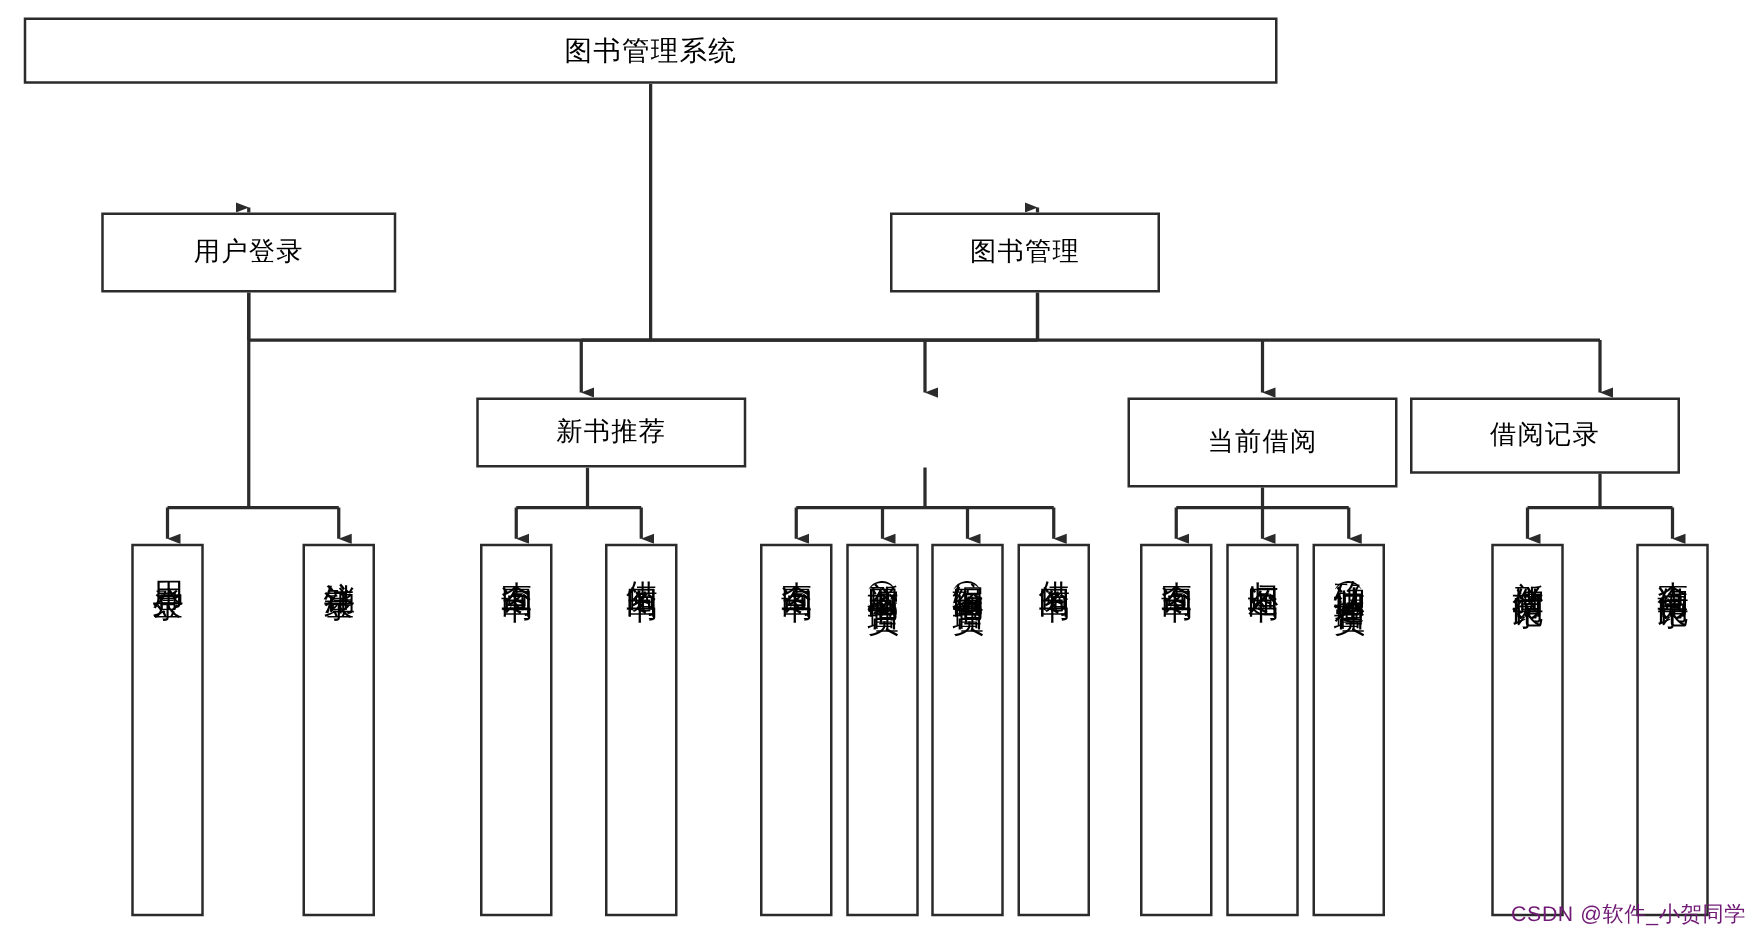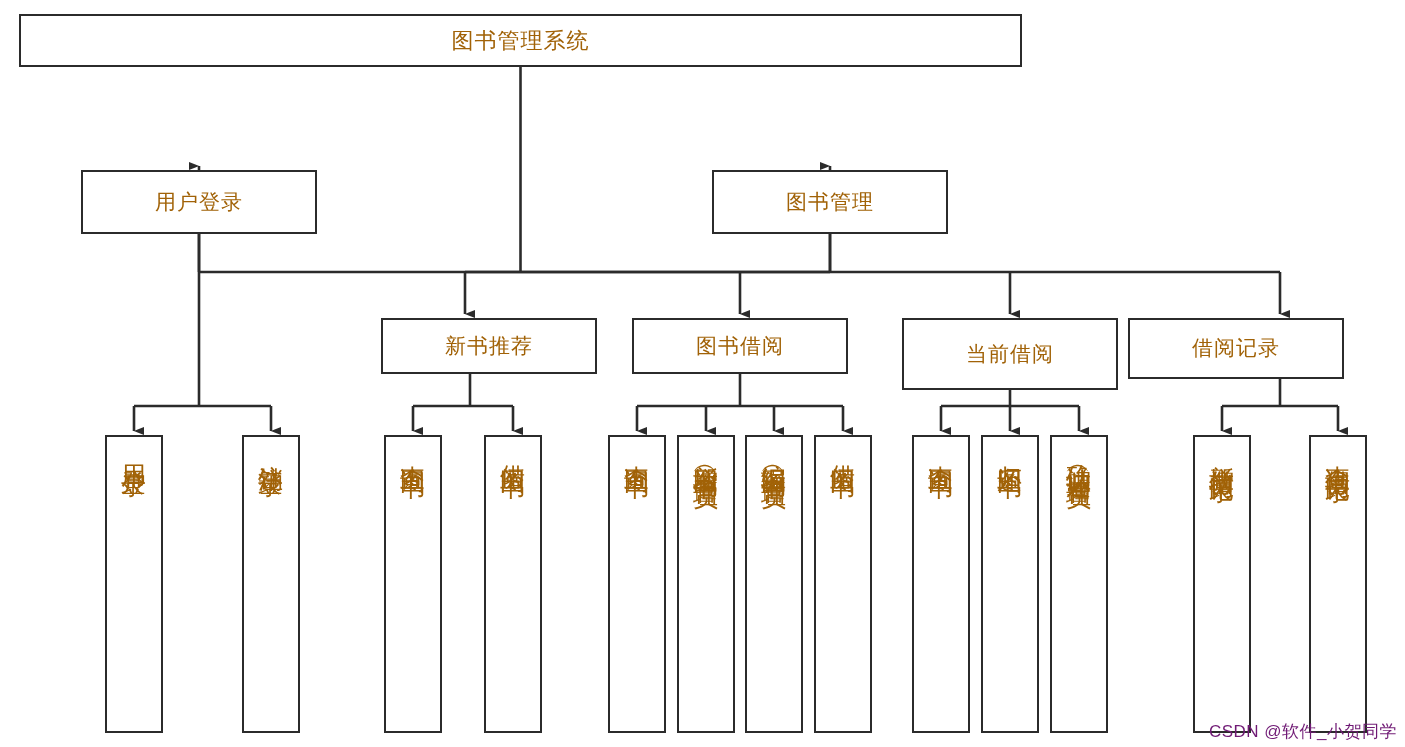--- a/index.html
+++ b/index.html
@@ -13,21 +13,21 @@
   #wires{position:absolute;left:0;top:0;width:1405px;height:747px;}
 
   .node{
     position:absolute;
     box-sizing:border-box;
     background:#ffffff;
     border:2px solid #2b2b2b;
     display:flex;
     align-items:center;
     justify-content:center;
-    color:#a16207;
+    color:#000000;
   }
   .node .lbl{
     display:block;
     text-align:center;
     line-height:1.18;
     white-space:nowrap;
   }
   
   .node.h .lbl{font-size:21px;letter-spacing:1px;}
   .node.root .lbl{font-size:22px;letter-spacing:1px;}
@@ -115,29 +115,26 @@
     </g>
   </svg>
 
   <div class="node h root" style="left:19px;top:14px;width:1003px;height:53px;">
     <span class="lbl">图书管理系统</span>
   </div>
 
   <div class="node h" style="left:81px;top:170px;width:236px;height:64px;">
     <span class="lbl">用户登录</span>
   </div>
-  <div class="node h" style="left:712px;top:170px;width:236px;height:64px;">
+  <div class="node h" style="left:712px;top:170px;width:216px;height:64px;">
     <span class="lbl">图书管理</span>
   </div>
 
   <div class="node h" style="left:362px;top:318px;width:216px;height:56px;margin-left:19px;">
     <span class="lbl">新书推荐</span>
-  </div>
-  <div class="node h" style="left:632px;top:318px;width:216px;height:56px;">
-    <span class="lbl">图书借阅</span>
   </div>
   <div class="node h" style="left:902px;top:318px;width:216px;height:72px;">
     <span class="lbl">当前借阅</span>
   </div>
   <div class="node h" style="left:1128px;top:318px;width:216px;height:61px;">
     <span class="lbl">借阅记录</span>
   </div>
 
   <div class="node v" style="left:105px;top:435px;width:58px;height:298px;">
     <span class="lbl">用户登录</span>

